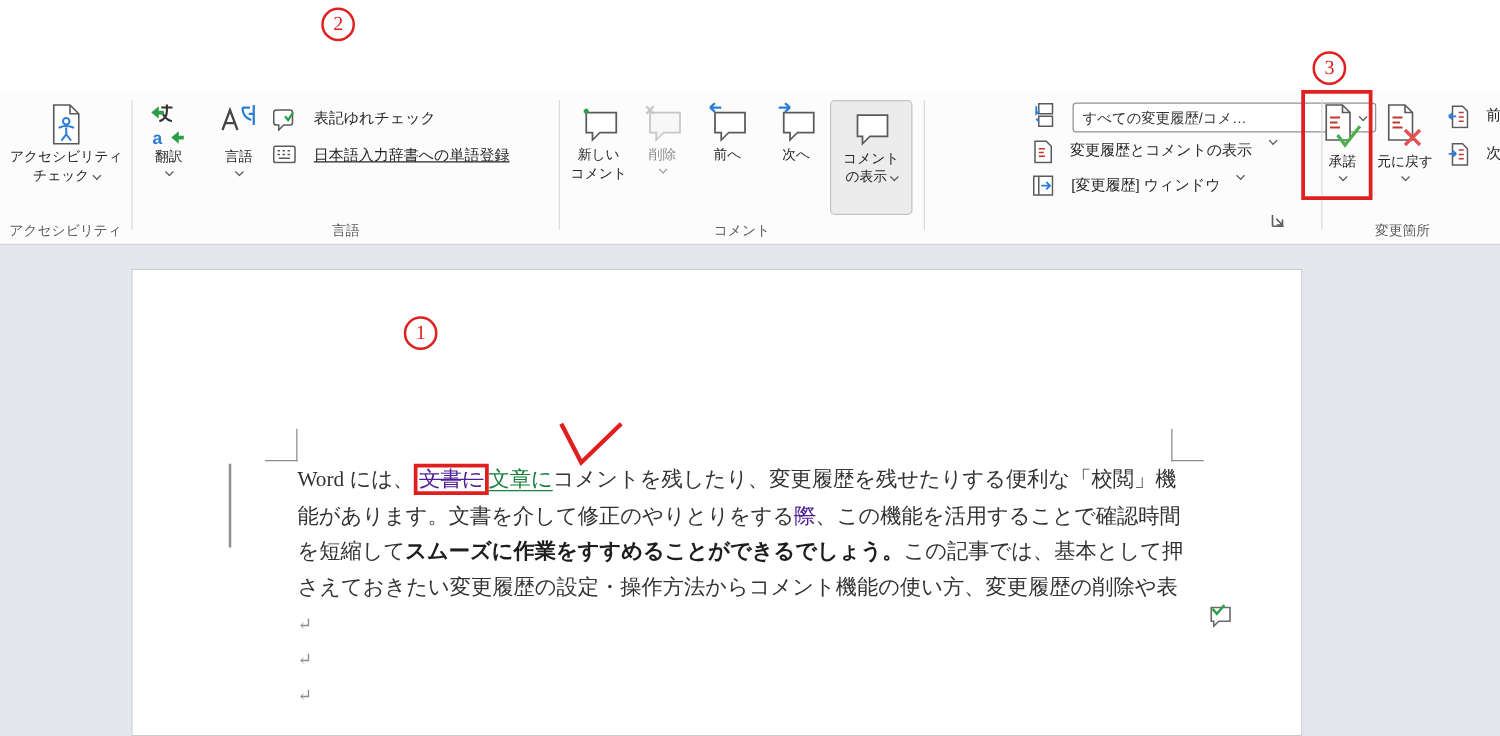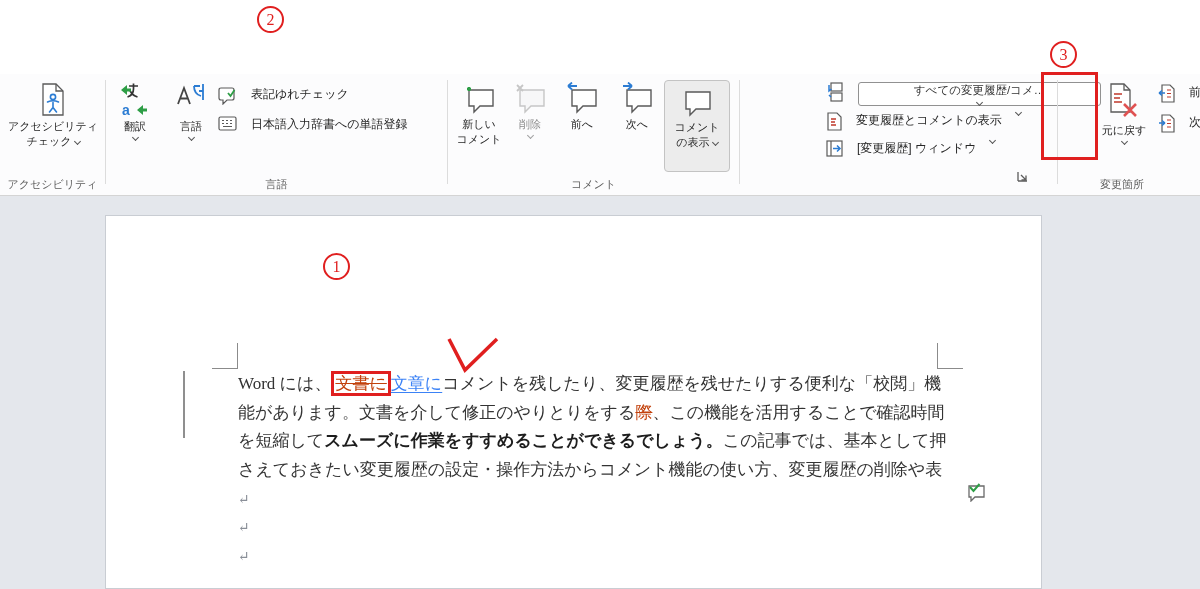--- a/index.html
+++ b/index.html
@@ -29,21 +29,21 @@
              line-height:13px; padding-top:2px; }
   .big-btn .lbl { margin-top:2px; white-space:nowrap; }
   .toggled { background:#ececec; border:1px solid #c3c3c3; border-radius:4px; }
   .chv { display:inline-block; width:5px; height:5px; border-right:1.3px solid #555;
          border-bottom:1.3px solid #555; transform:rotate(45deg); margin-top:2px; }
   .chv-inline { margin-left:3px; margin-bottom:1px; }
   .small-row { position:absolute; display:flex; align-items:flex-start; gap:14px;
                font-size:12px; color:#262626; white-space:nowrap; }
   .combo { display:flex; align-items:center; justify-content:space-between;
            width:243px; height:24px; border:1px solid #919191; border-radius:3px;
-           background:#fff; font-size:11.5px; color:#333; padding:0 7px;flex-direction:column; }
+           background:#fff; font-size:11.5px; color:#333; padding:0 7px; }
   .launcher { position:absolute; left:1016px; top:98px; width:13px; height:13px; }
 
   
   .red-circle { position:absolute; width:27px; height:27px; border:2px solid #e01f1f;
                 border-radius:50%; color:#e01f1f; font-size:16px; display:flex;
                 align-items:center; justify-content:center;
                 font-family:"Liberation Serif",serif; background:transparent; z-index:30; }
   .red-box { position:absolute; border:3px solid #e01f1f; z-index:25; pointer-events:none; }
 
   
@@ -53,22 +53,22 @@
           background:#fff; border:1px solid #c9cdd3; }
   .corner { position:absolute; width:26px; height:26px; }
   .corner .v { position:absolute; width:1px; height:26px; background:#8b8b8b; }
   .corner .h { position:absolute; height:1px; width:26px; background:#8b8b8b; top:25px; }
   .change-bar { position:absolute; left:77px; top:155px; width:2px; height:67px;
                 background:#8f8f8f; }
   #doc-text { position:absolute; left:132px; top:154px; width:716px;
               font-family:"Liberation Serif","DejaVu Serif",serif;
               font-size:17px; color:#333; }
   .doc-line { height:28.7px; line-height:28.7px; white-space:nowrap; }
-  .seg-del  { color:#c2410c; text-decoration:line-through; }
-  .seg-ins  { color:#3b82f6; text-decoration:underline; text-underline-offset:3px; }
+  .seg-del  { color:#4c1d95; text-decoration:line-through; }
+  .seg-ins  { color:#15803d; text-decoration:underline; text-underline-offset:3px; }
   .seg-bold { font-weight:bold; color:#1d1d1d; }
   .seg-mark { color:#8a8f98; font-size:14px; }
   .boxed-del { border:3px solid #e01f1f; padding:0 1px; }
 
   .callout { position:absolute; left:261px; top:53px; width:232px; height:72px;
              border:3.5px solid #e01f1f; border-radius:10px; background:#fff;
              z-index:20; padding:7px 0 0 19px; font-size:19px; font-weight:bold;
              color:#111; line-height:26px; }
   .callout-tail { position:absolute; left:335px; top:121px; z-index:21; }
   .margin-comment { position:absolute; left:858px; top:264px; }
@@ -118,21 +118,21 @@
         <span class="lbl">言語</span>
         <span class="chv"></span>
       </div>
       <div class="small-row" style="left:112px; top:12px;">
         <svg width="19" height="19" viewBox="0 0 19 19">
           <path d="M3 2 h11 q2 0 2 2 v8 q0 2 -2 2 h-5 l-4 4 v-4 h-2 q-2 0 -2 -2 V4 q0 -2 2 -2 z" fill="#fff" stroke="#5a5a5a" stroke-width="1.2"></path>
           <path d="M10 7 l2.5 3 4 -6" fill="none" stroke="#2e9e46" stroke-width="1.8"></path>
         </svg>
         <span>表記ゆれチェック</span>
       </div>
-      <div class="small-row" style="left:112px; top:42px;">
+      <div class="small-row" style="left:112px; top:42px;text-decoration:underline;">
         <svg width="19" height="15" viewBox="0 0 19 15">
           <rect x="1" y="1" width="17" height="13" rx="1.5" fill="#fff" stroke="#5a5a5a" stroke-width="1.2"></rect>
           <path d="M4 4.5 h2 M8 4.5 h2 M12 4.5 h2 M4 7.5 h2 M8 7.5 h2 M12 7.5 h2 M5 10.5 h9" stroke="#5a5a5a" stroke-width="1.2"></path>
         </svg>
         <span>日本語入力辞書への単語登録</span>
       </div>
       <div class="grp-label">言語</div>
     </div>
     <div class="divider" style="left:447px;"></div>
 
@@ -208,20 +208,30 @@
         <span class="chv" style="margin-top:-2px;"></span>
       </div>
       <svg class="launcher" style="left:276px; top:96px;" width="13" height="13" viewBox="0 0 13 13">
         <path d="M2 2 v9 M2 11 h9" stroke="#5c5c5c" stroke-width="1.3" fill="none"></path>
         <path d="M5 5 l5 5 m0 -4.5 v4.5 h-4.5" stroke="#5c5c5c" stroke-width="1.3" fill="none"></path>
       </svg>
     </div>
     <div class="divider" style="left:1057px;"></div>
 
     <div class="rgroup" style="left:1058px; width:142px;">
+      <div class="big-btn" style="left:-10px; width:52px;">
+        <svg width="32" height="40" viewBox="0 0 32 40">
+          <path d="M3 2 h13 l6 6 v22 h-19 z" fill="#fff" stroke="#5a5a5a" stroke-width="1.3"></path>
+          <path d="M16 2 v6 h6" fill="none" stroke="#5a5a5a" stroke-width="1.3"></path>
+          <path d="M6 12 h8 M6 16 h6 M6 20 h8" stroke="#c0392b" stroke-width="1.5"></path>
+          <path d="M12 26 l6 8 12 -15" fill="none" stroke="#4caf50" stroke-width="2.6"></path>
+        </svg>
+        <span class="lbl">承諾</span>
+        <span class="chv"></span>
+      </div>
       <div class="big-btn" style="left:42px; width:48px;">
         <svg width="32" height="40" viewBox="0 0 32 40">
           <path d="M3 2 h13 l6 6 v22 h-19 z" fill="#fff" stroke="#5a5a5a" stroke-width="1.3"></path>
           <path d="M16 2 v6 h6" fill="none" stroke="#5a5a5a" stroke-width="1.3"></path>
           <path d="M6 12 h8 M6 16 h6 M6 20 h8" stroke="#c0392b" stroke-width="1.5"></path>
           <path d="M16 22 l12 12 m0 -12 l-12 12" stroke="#e05252" stroke-width="2.6"></path>
         </svg>
         <span class="lbl">元に戻す</span>
         <span class="chv"></span>
       </div>

